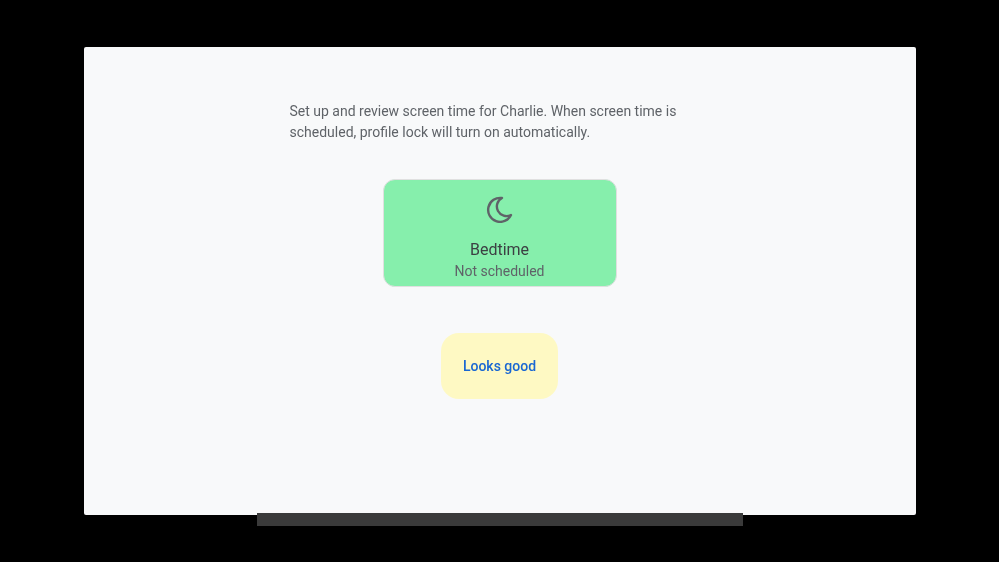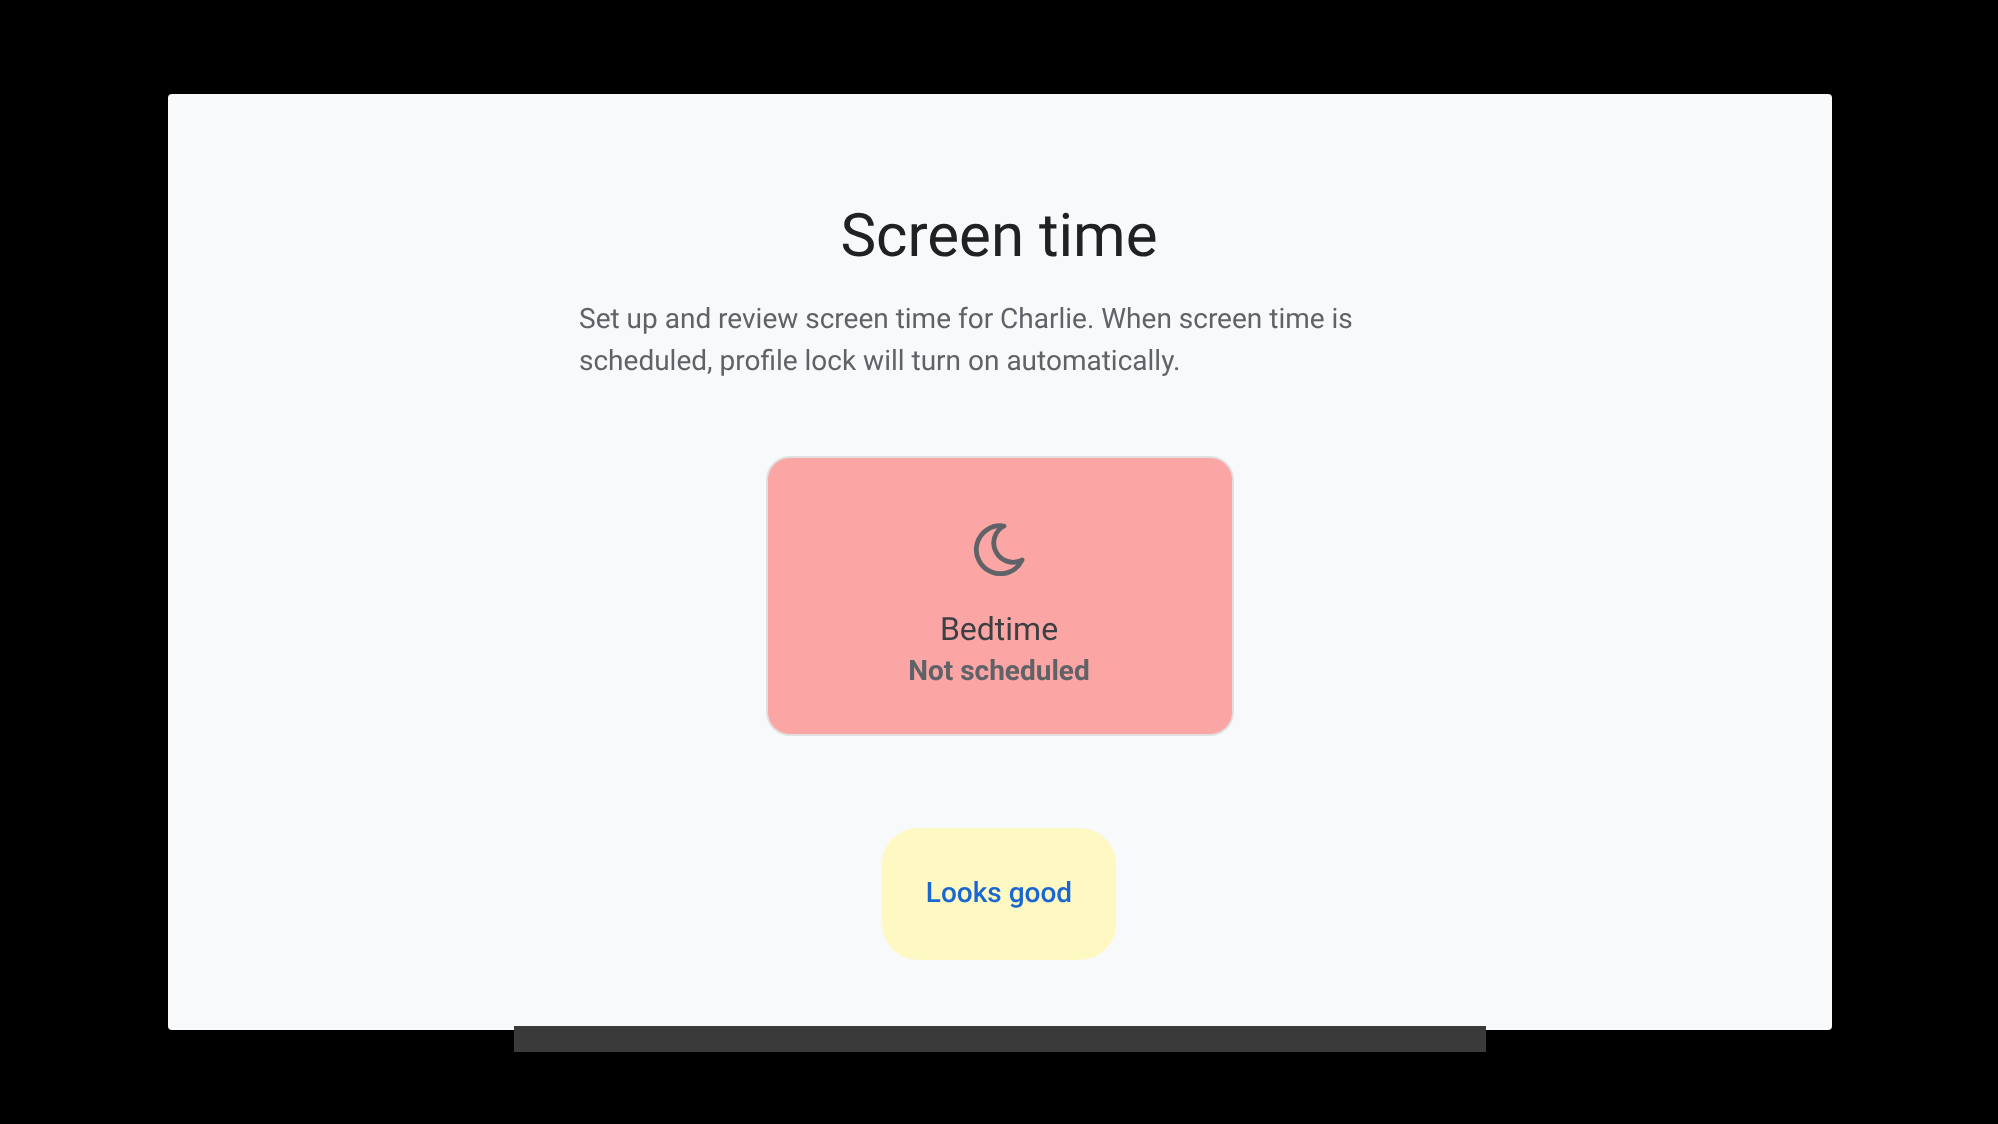--- a/index.html
+++ b/index.html
@@ -42,23 +42,23 @@
       max-width: 420px;
       margin-bottom: 36px;
     }
     .cards {
       display: flex;
       gap: 12px;
       margin-bottom: 46px;
     }
     .card {
       width: 234px;
-      height: 140px;
+      height: 108px;
       border-radius: 12px;
-      background: #fca5a5;
+      background: #86efac;
       border: 1px solid #e0e0e0;
       display: flex;
       flex-direction: column;
       align-items: center;
       justify-content: center;
       position: relative;
       cursor: pointer;
       padding-top: 4px;
     }
     .card.selected {
@@ -99,21 +99,20 @@
       color: #1a73e8;
     }
     .card.selected .card-subtitle {
       color: #1a73e8;
     }
     .card:not(.selected) .card-title {
       color: #3c4043;
     }
     .card:not(.selected) .card-subtitle {
       color: #5f6368;
-      font-weight: bold;
     }
     .primary-button {
       background: #fef9c3;
       color: #1967d2;
       border: none;
       border-radius: 18px;
       padding: 25px 22px;
       font-size: 14px;
       font-weight: 500;
       font-family: inherit;
@@ -126,21 +125,20 @@
       transform: translateX(-50%);
       width: 486px;
       height: 13px;
       background: #3a3a3a;
     }
   </style>
 </head>
 <body>
 
 <div class="screen">
-  <h1 class="title">Screen time</h1>
   <p class="description">Set up and review screen time for Charlie. When screen time is scheduled, profile lock will turn on automatically.</p>
 
   <div class="cards">
 
     <div class="card">
       <div class="card-icon">
         <svg width="28" height="28" viewBox="0 0 28 28" fill="none">
           <path d="M 16 3 A 12 12 0 1 0 25 20 A 9.5 9.5 0 0 1 16 3 Z" stroke="#5f6368" stroke-width="2.4" fill="none" stroke-linejoin="round"></path>
         </svg>
       </div>

